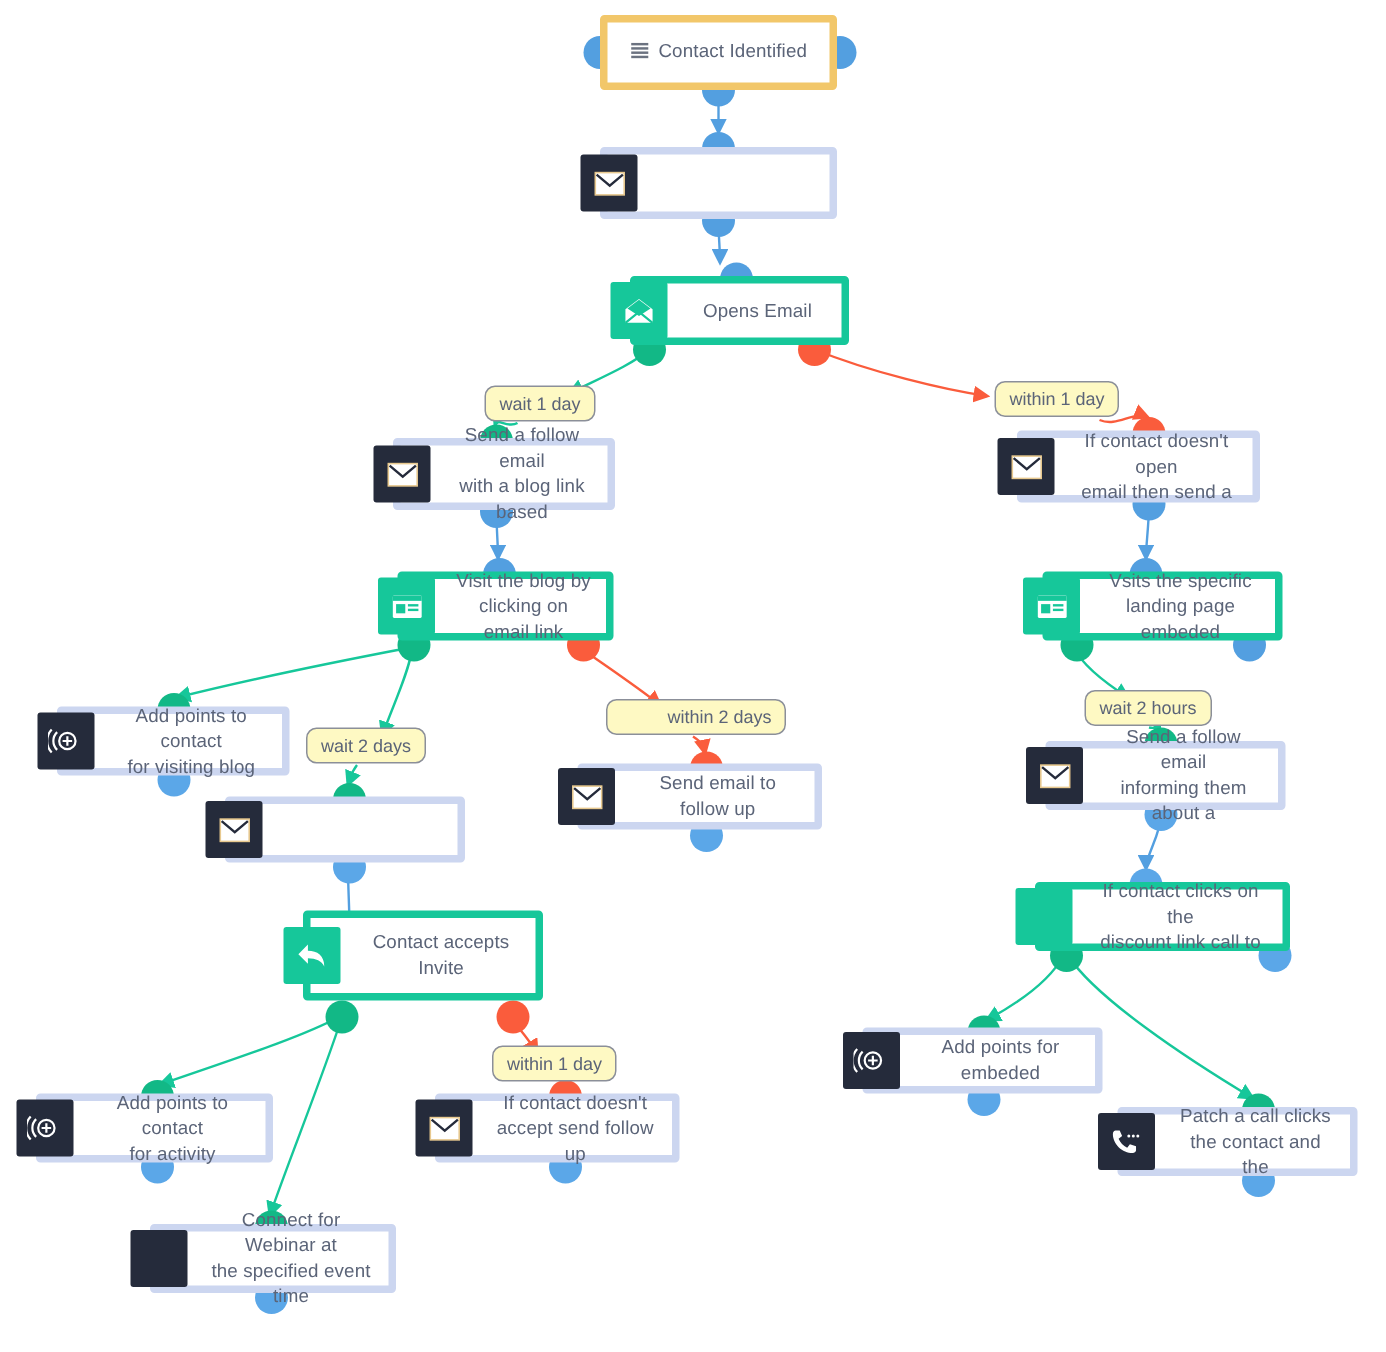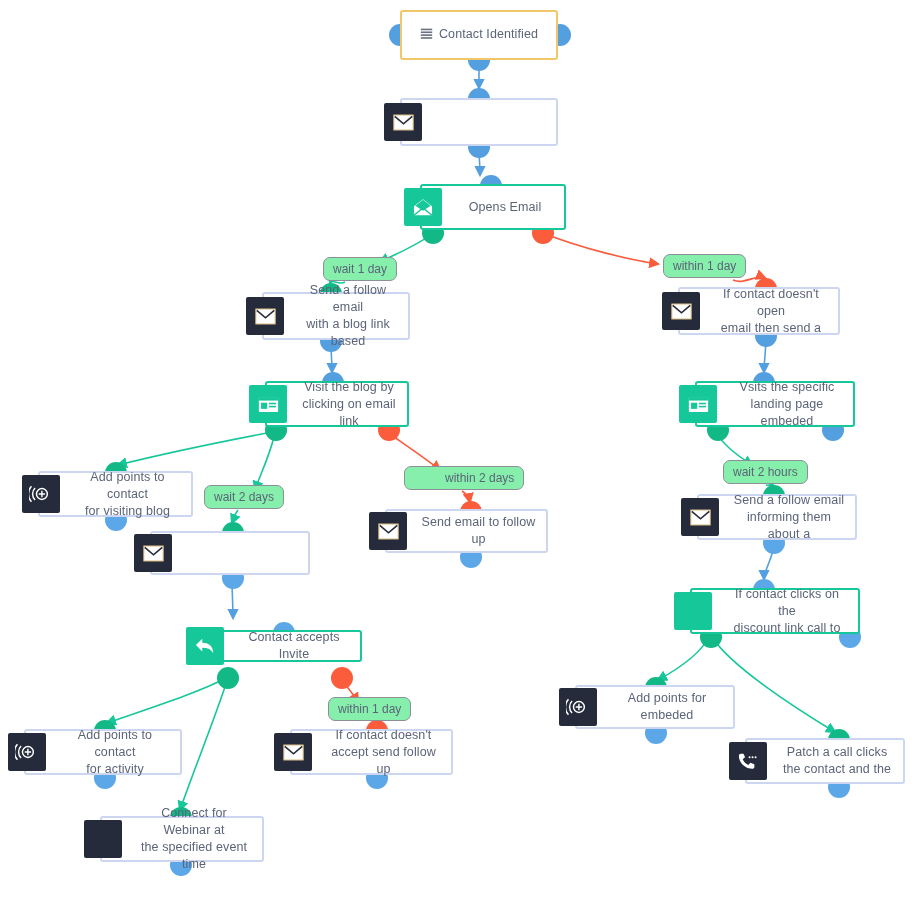--- a/index.html
+++ b/index.html
@@ -20,21 +20,21 @@
     left: 0; top: 0;
     width: 924px;
     height: 901px;
     pointer-events: none;
   }
   
   .node {
     position: absolute;
     box-sizing: border-box;
     background: #ffffff;
-    border: 2px solid #0369a1;
+    border: 5px solid #0369a1;
     border-radius: 3px;
     display: flex;
     align-items: center;
     z-index: 5;
   }
   .node.accent-yellow { border-color: #f2c76a; }
   .node.accent-teal   { border-color: #16c79a; }
   .node.accent-blue   { border-color: #ccd6f0; }
 
   .node-label {
@@ -84,21 +84,21 @@
   }
   .port.blue  { background: #539fe0; }
   .port.teal  { background: #12b886; }
   .port.red   { background: #fa5c3c; }
   .port.lblue { background: #5ba7e8; }
 
   
   .pill {
     position: absolute;
     box-sizing: border-box;
-    background: #86efac;
+    background: #fef9c3;
     border: 1px solid #8b8f99;
     border-radius: 7px;
     color: #5b6478;
     font-size: 12px;
     line-height: 22px;
     height: 24px;
     padding: 0 9px;
     white-space: nowrap;
     z-index: 7;
   }
@@ -293,21 +293,21 @@
       <div class="port teal" style="left: 700px; top: 626px;"></div>
       <div class="port lblue" style="left: 839px; top: 626px;"></div>
       <div class="node accent-teal" style="left: 690px; top: 588px; width: 170px; height: 46px;">
         <div class="icon-badge teal"></div>
         <div class="node-label">If contact clicks on the
 discount link call to</div>
       </div>
       <div class="port lblue" style="left: 273px; top: 622px;"></div>
       <div class="port teal" style="left: 217px; top: 667px;"></div>
       <div class="port red" style="left: 331px; top: 667px;"></div>
-      <div class="node accent-teal" style="left: 202px; top: 630px; width: 160px; height: 32px;">
+      <div class="node accent-teal" style="left: 202px; top: 607px; width: 160px; height: 60px;">
         <div class="icon-badge teal">
           <svg width="22" height="20" viewBox="0 0 24 22">
             <path d="M9 3 L2 10 L9 17 L9 13 C15 13 19 15 21 19 C21 11 16 7.5 9 7.5 Z" fill="#ffffff"></path>
           </svg>
         </div>
         <div class="node-label">Contact accepts Invite</div>
       </div>
       <div class="port teal" style="left: 645px; top: 677px;"></div>
       <div class="port lblue" style="left: 645px; top: 722px;"></div>
       <div class="node accent-blue" style="left: 575px; top: 685px; width: 160px; height: 44px;">

